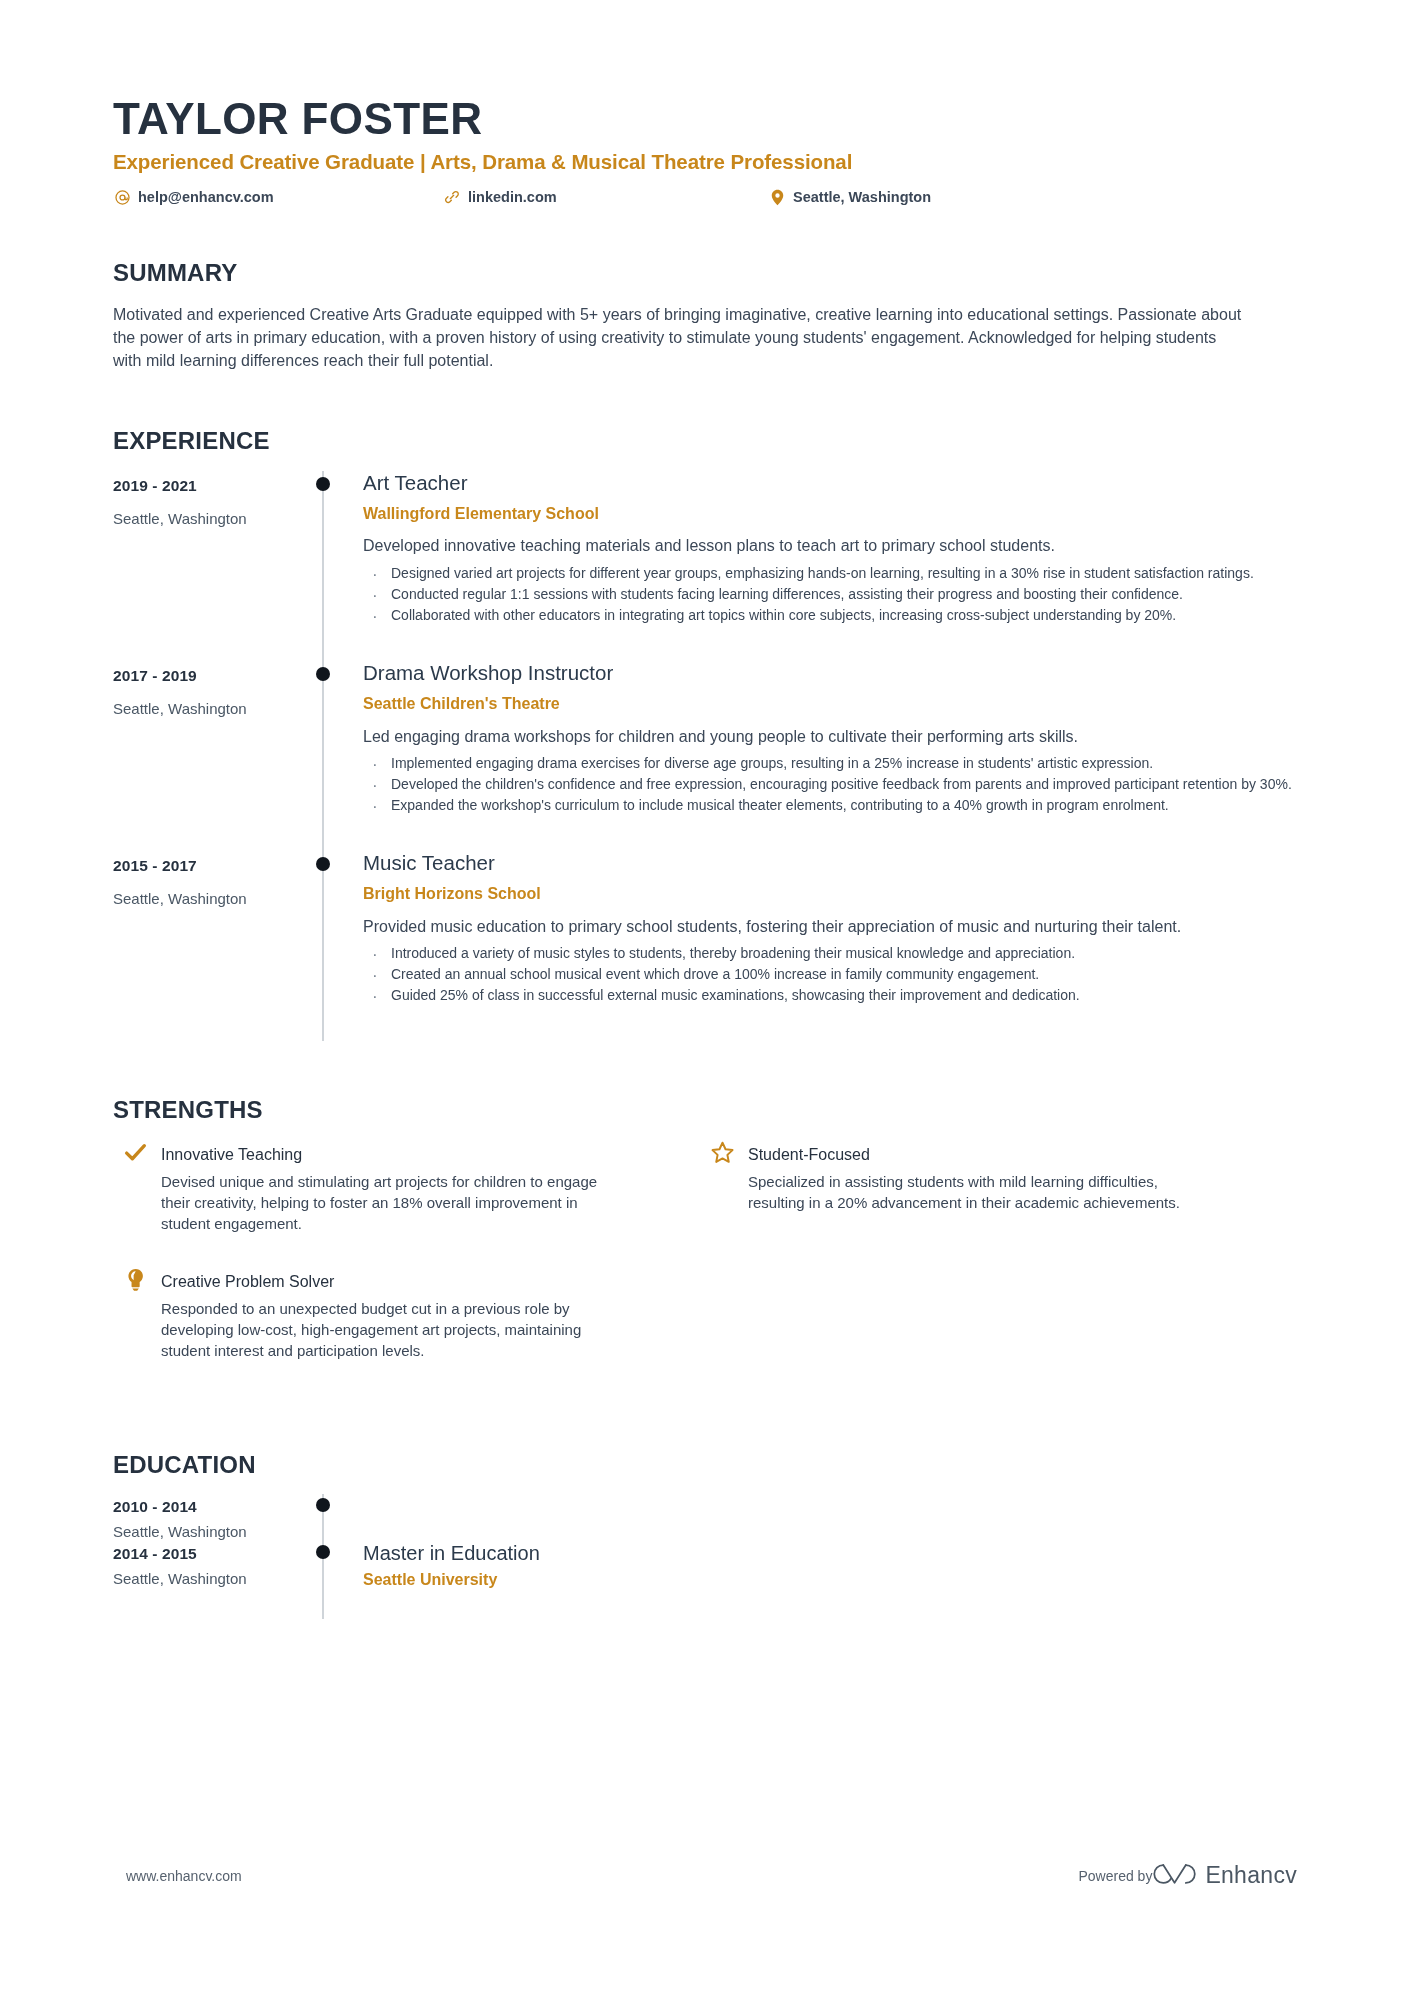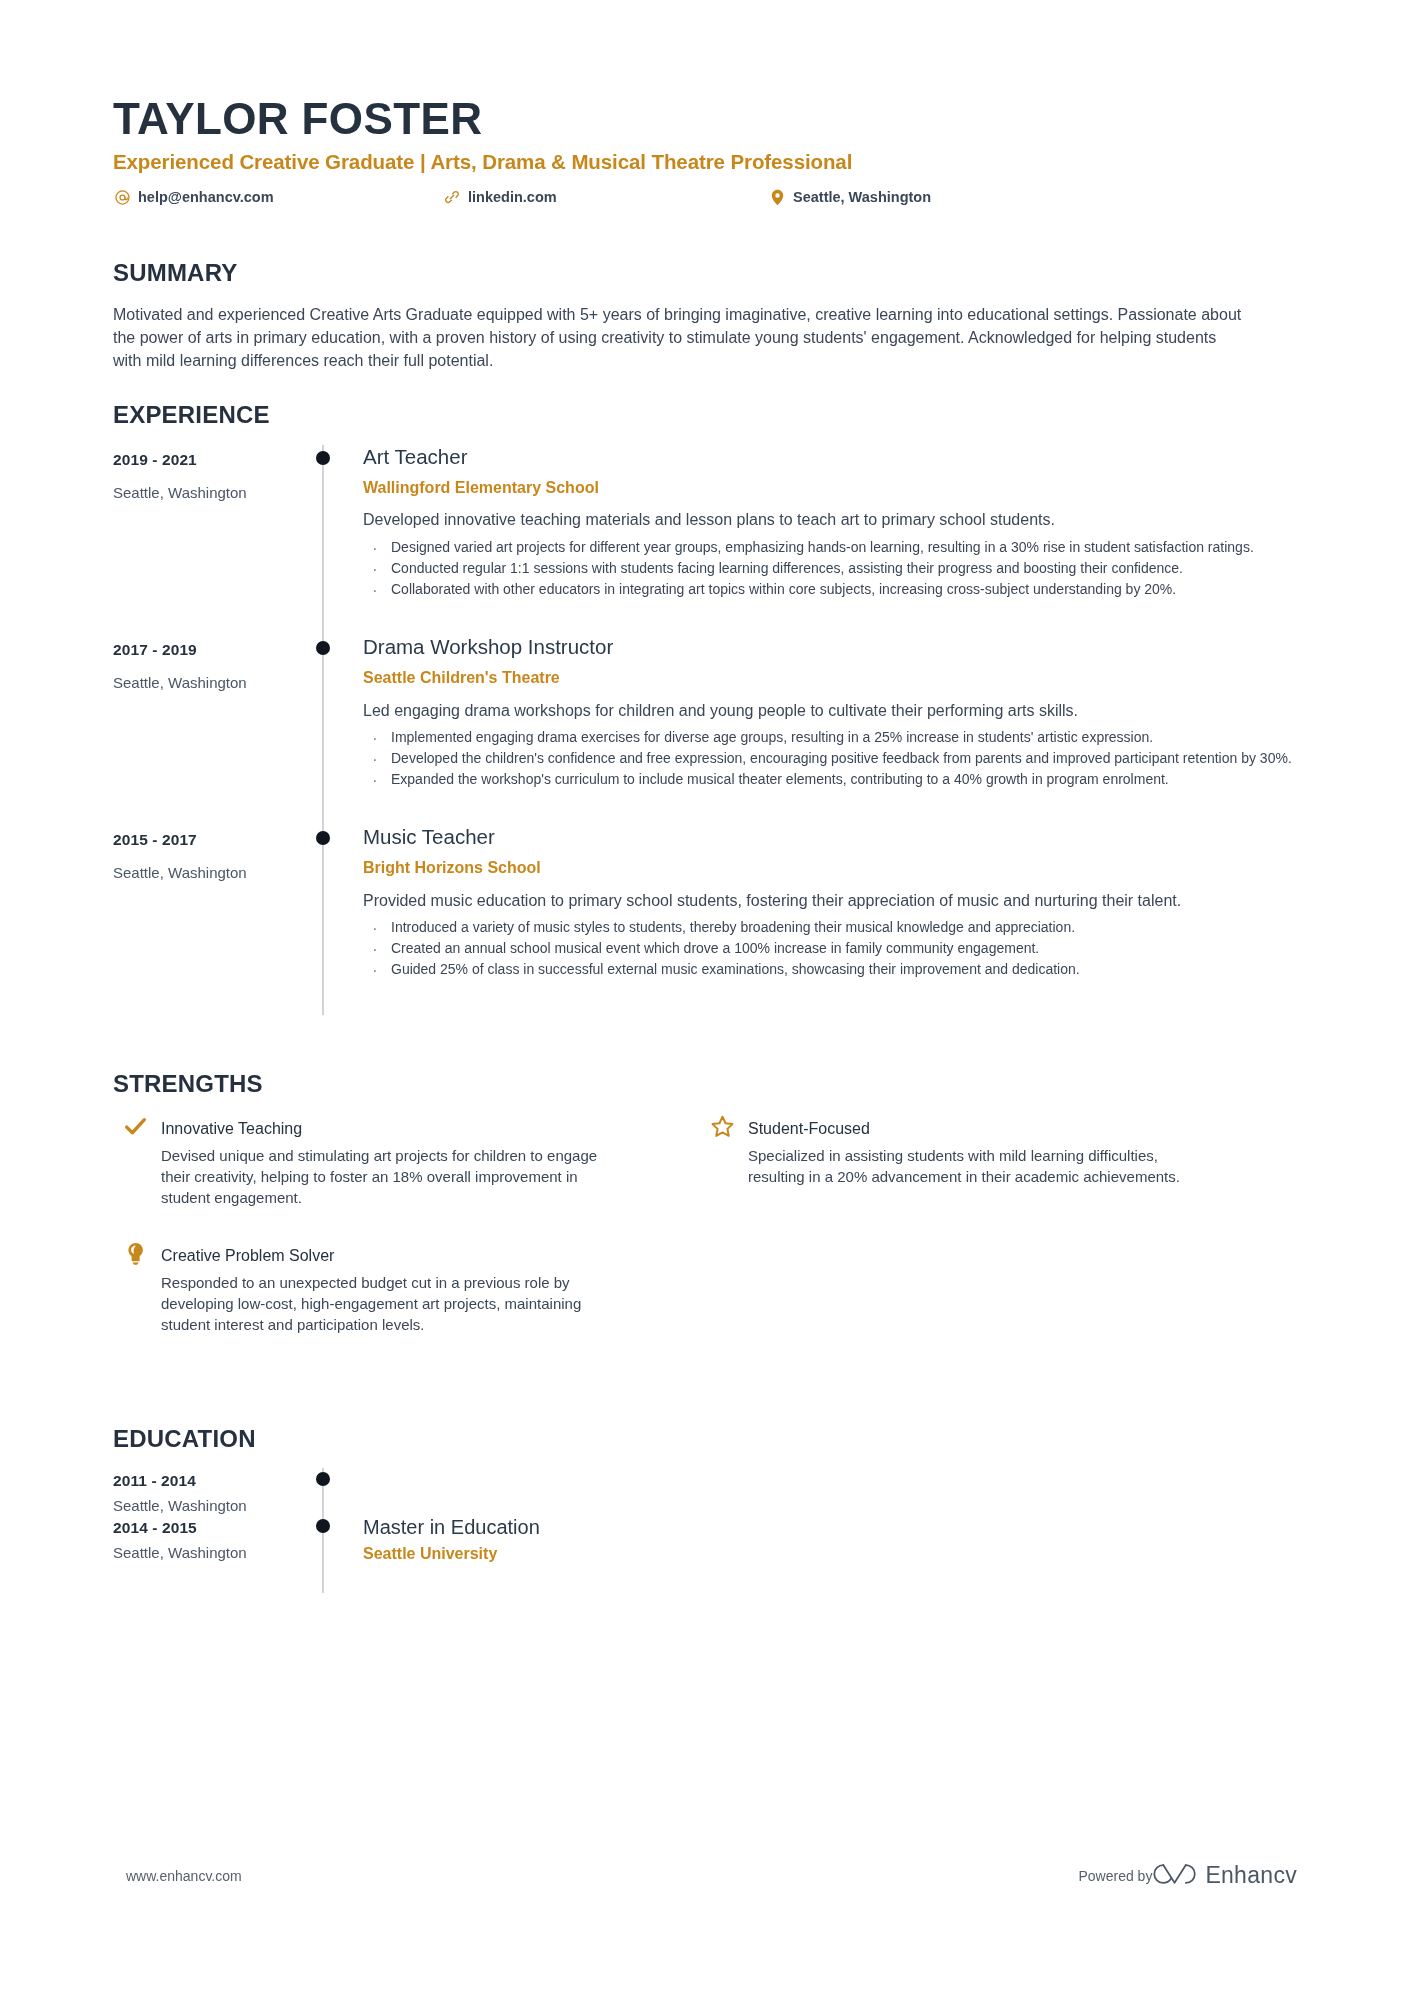--- a/index.html
+++ b/index.html
@@ -76,21 +76,21 @@
   .section { margin-top: 40px; }
   .section-title {
     font-size: 24px;
     font-weight: 700;
     color: #26313f;
     letter-spacing: 0.2px;
     margin: 0 0 16px 0;
     line-height: 1.1;
   }
   #summary-section { margin-top: 54px; }
-  #experience-section { margin-top: 30px; }
+  #experience-section { margin-top: 56px; }
   #strengths-section { margin-top: 56px; }
   #education-section { margin-top: 58px; }
 
   .summary-text {
     font-size: 16px;
     line-height: 1.45;
     color: #3b4757;
     margin: 0;
     max-width: 1130px;
   }
@@ -435,21 +435,21 @@
         </div>
 
       </div>
     </div>
 
     <div class="section" id="education-section">
       <h2 class="section-title">EDUCATION</h2>
 
       <div class="entry edu-entry">
         <div class="entry-left">
-          <div class="entry-dates">2011 - 2014</div>
+          <div class="entry-dates">2010 - 2014</div>
           <div class="entry-place">Seattle, Washington</div>
         </div>
         <div class="entry-rail">
           <div class="rail-line"></div>
           <div class="rail-dot"></div>
         </div>
       </div>
 
       <div class="entry edu-entry">
         <div class="entry-left">

